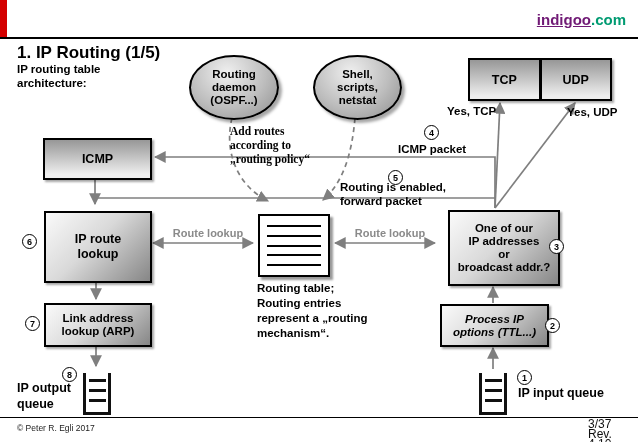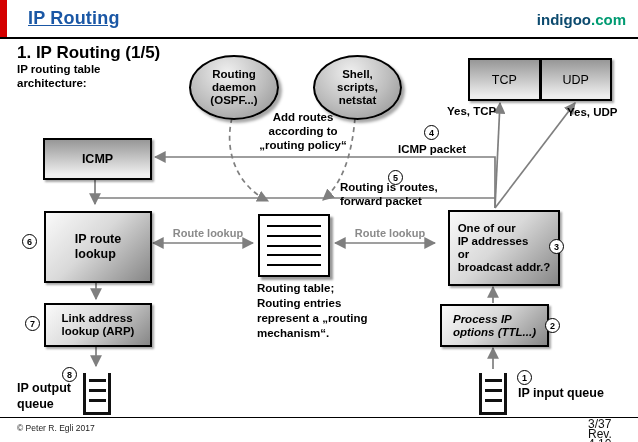--- a/index.html
+++ b/index.html
@@ -6,50 +6,50 @@
   .slide{
     position:relative;width:638px;height:442px;background:#fff;overflow:hidden;
     font-family:"Liberation Sans",sans-serif;color:#000;
   }
   .abs{position:absolute;}
   .pre{white-space:pre-line;}
   
   .red-bar{left:0;top:0;width:7px;height:37px;background:#d40000;}
   .page-title{left:28px;top:8px;font-size:18px;font-weight:bold;color:#1a57a5;text-decoration:underline;letter-spacing:0.2px;}
   .brand{right:12px;top:11px;font-size:15px;font-weight:bold;}
-  .brand .b1{color:#0c4a6e;}
+  .brand .b1{color:#701a75;text-decoration:underline;}
   .brand .b2{color:#009b72;}
   .hline{left:0;width:638px;height:2px;background:#000;}
   
   .sec-title{left:17px;top:43px;font-size:17px;font-weight:bold;}
   .sec-sub{left:17px;top:62px;font-size:11.5px;font-weight:bold;line-height:14px;}
   
   .wires{left:0;top:0;z-index:1;}
   
   .gbox{
     border:2px solid #000;box-shadow:2px 2px 2px rgba(0,0,0,0.35);
-    display:flex;align-items:center;justify-content:center;
+    display:flex;align-items:center;justify-content:center;text-align:center;
     font-weight:bold;z-index:2;
     background:linear-gradient(135deg,#fafafa 0%,#d9d9d9 45%,#868686 100%);
   }
   .vgrad{background:linear-gradient(to bottom,#979797 0%,#eeeeee 90%);}
   .ellipse{
     border:2px solid #000;border-radius:50%;
     background:radial-gradient(ellipse at 42% 25%,#efefef 0%,#bdbdbd 55%,#8d8d8d 100%);
     box-shadow:3px 3px 3px rgba(0,0,0,0.35);
     display:flex;align-items:center;justify-content:center;text-align:center;
     font-weight:bold;z-index:2;
   }
   .node-label{font-size:11.5px;line-height:13px;}
   .node-label-lg{font-size:12.5px;line-height:15px;}
   .proto-row{left:468px;top:58px;width:140px;height:39px;border:2px solid #000;
     box-shadow:2px 2px 2px rgba(0,0,0,0.35);display:flex;z-index:2;
     background:linear-gradient(to bottom,#979797 0%,#eeeeee 92%);}
   .proto-cell{flex:1;display:flex;align-items:center;justify-content:center;
-    font-weight:normal;font-size:12.5px;}
+    font-weight:bold;font-size:12.5px;}
   .proto-cell+.proto-cell{border-left:3px solid #000;}
   
   .rtable{left:258px;top:214px;width:72px;height:63px;background:#fff;border:2px solid #000;
     box-shadow:3px 3px 2px rgba(0,0,0,0.4);z-index:2;
     display:flex;flex-direction:column;justify-content:space-between;padding:9px 7px;box-sizing:border-box;}
   .rtable .tline{height:2px;background:#000;}
   
   .queue{width:28px;height:42px;border:3px solid #111;border-top:none;z-index:2;
     display:flex;flex-direction:column;gap:7px;padding-top:6px;align-items:center;box-sizing:border-box;background:#fff;}
   .queue .qbar{width:17px;height:3px;background:#111;}
@@ -62,21 +62,20 @@
   .foot-line{left:0;top:417px;width:638px;height:1px;background:#000;}
   .copyright{left:17px;top:423px;font-size:8.5px;color:#222;}
   .pageno{left:588px;top:419px;font-size:12px;line-height:10px;color:#111;}
 </style>
 </head>
 <body>
 
 <div class="slide">
 
   <div class="abs red-bar"></div>
-  <div class="abs page-title">IP Routing</div>
   <div class="abs brand"><span class="b1">indigoo</span><span class="b2">.com</span></div>
   <div class="abs hline" style="top:37px"></div>
 
   <div class="abs sec-title">1. IP Routing (1/5)</div>
   <div class="abs sec-sub pre">IP routing table
 architecture:</div>
 
   <svg class="abs wires" width="638" height="442" viewBox="0 0 638 442">
     <defs>
       <marker id="arr" viewBox="0 0 10 10" refX="9" refY="5" markerWidth="7" markerHeight="7" orient="auto">
@@ -153,25 +152,25 @@
     <div class="qbar"></div>
     <div class="qbar"></div>
     <div class="qbar"></div>
   </div>
   <div class="abs queue" style="left:479px;top:373px;">
     <div class="qbar"></div>
     <div class="qbar"></div>
     <div class="qbar"></div>
   </div>
 
-  <div class="abs ann pre" style="left:230px;top:110px;width:146px;text-align:center;">Add routes
+  <div class="abs ann pre" style="left:230px;top:124px;width:146px;font-family:Liberation Serif, serif;">Add routes
 according to
 „routing policy“</div>
   <div class="abs ann" style="left:398px;top:142px;">ICMP packet</div>
-  <div class="abs ann pre" style="left:340px;top:180px;">Routing is routes,
+  <div class="abs ann pre" style="left:340px;top:180px;">Routing is enabled,
 forward packet</div>
   <div class="abs ann" style="left:447px;top:104px;">Yes, TCP</div>
   <div class="abs ann" style="left:567px;top:105px;">Yes, UDP</div>
   <div class="abs gray-ann" style="left:170px;top:227px;width:76px;text-align:center;">Route lookup</div>
   <div class="abs gray-ann" style="left:352px;top:227px;width:76px;text-align:center;">Route lookup</div>
   <div class="abs ann pre" style="left:257px;top:281px;line-height:15px;">Routing table;
 Routing entries
 represent a „routing
 mechanism“.</div>
   <div class="abs ann pre" style="left:17px;top:380px;font-size:12.5px;line-height:16px;">IP output

